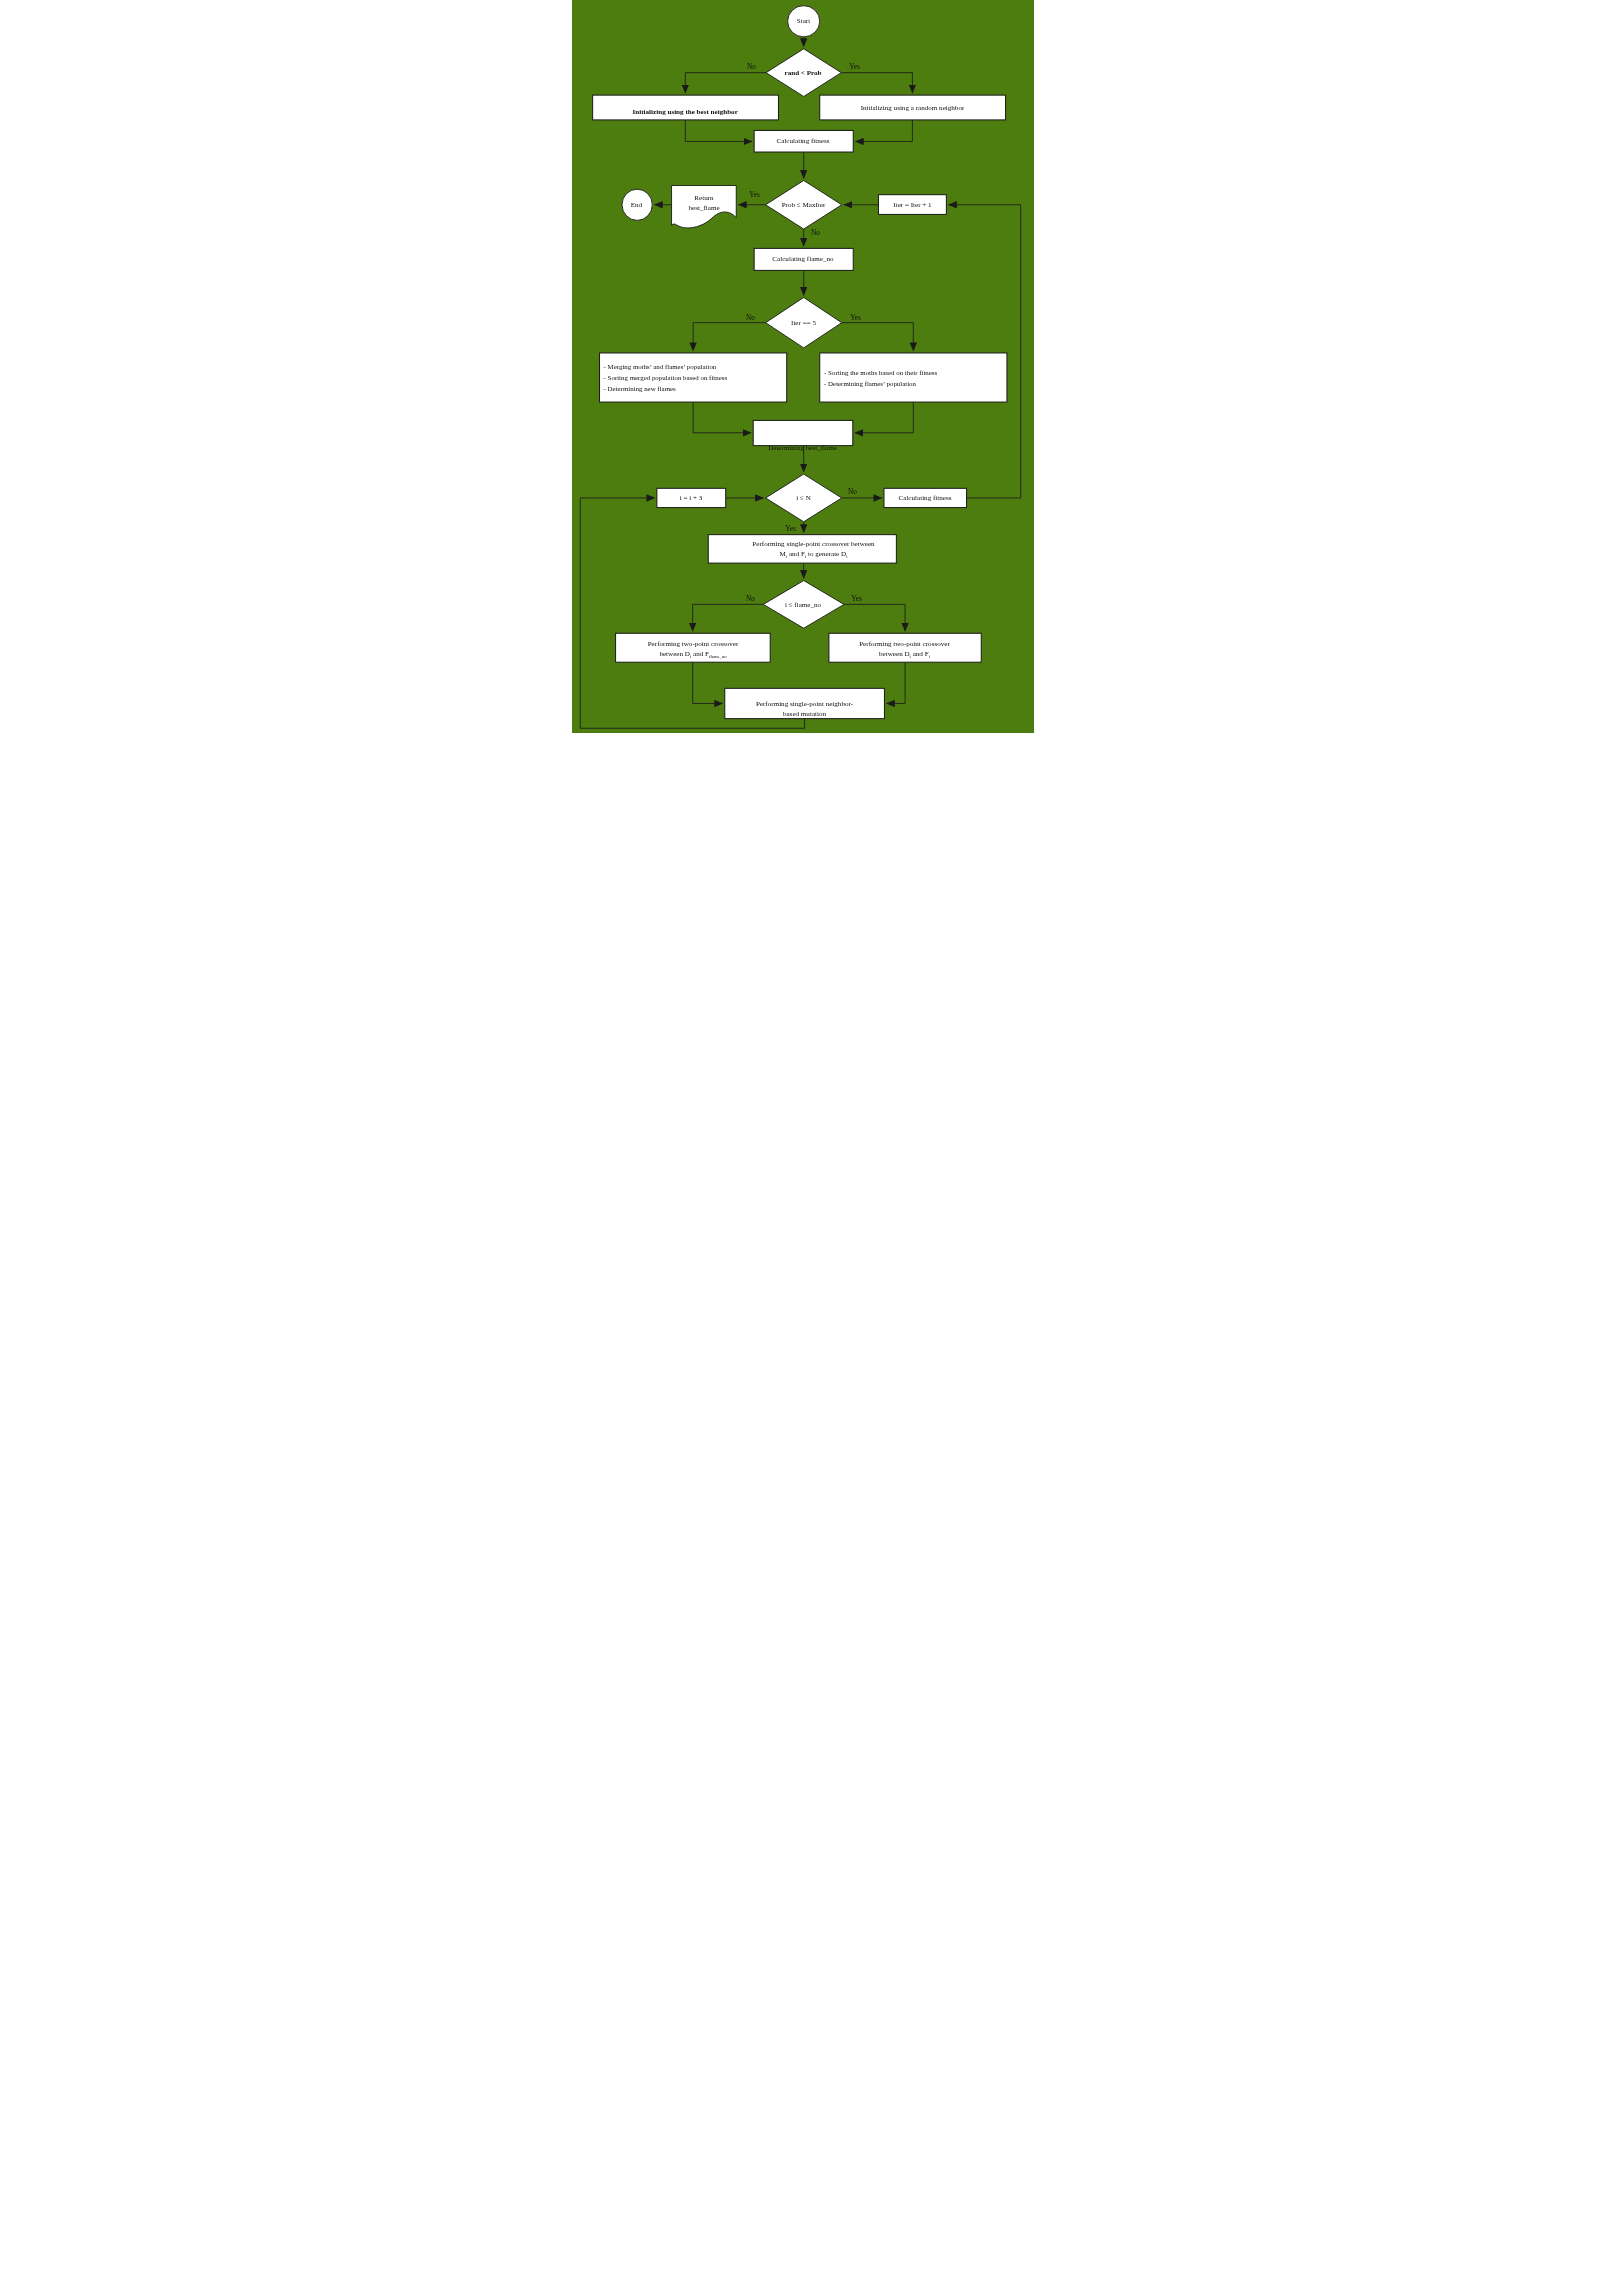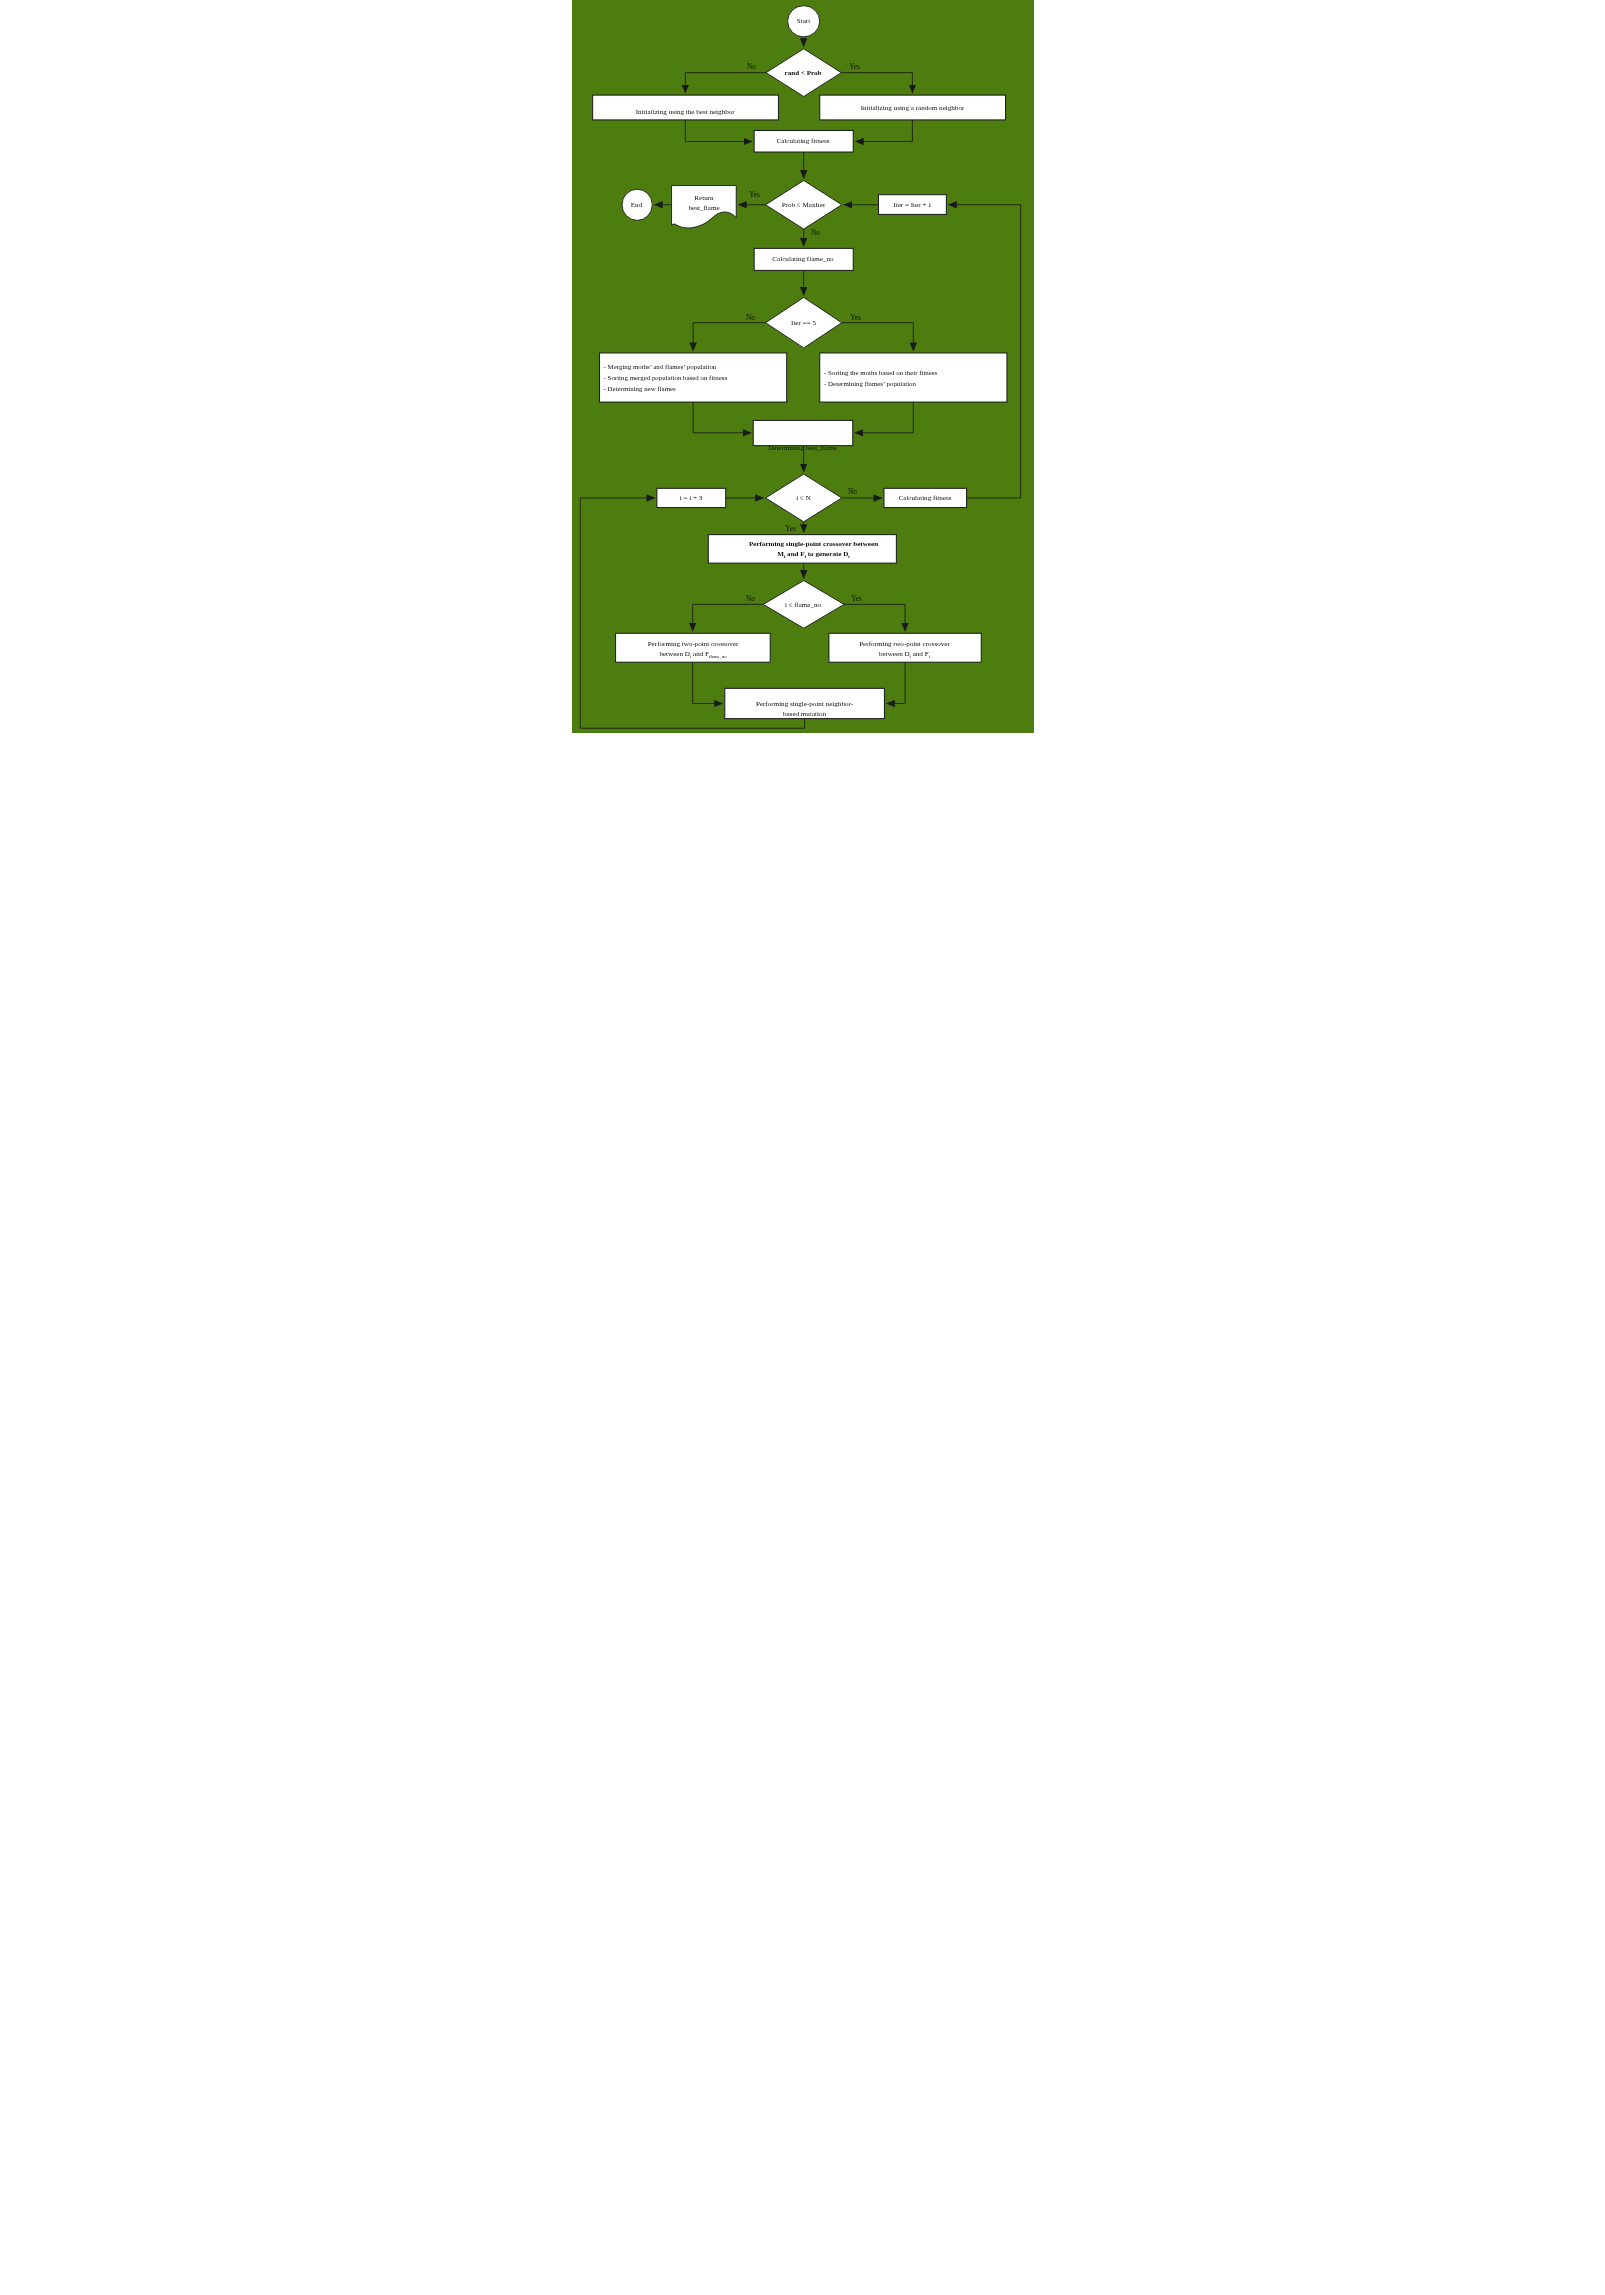--- a/index.html
+++ b/index.html
@@ -101,21 +101,21 @@
       <rect x="95" y="1380" width="337" height="63" stroke-width="2.2"></rect>
       <rect x="560" y="1380" width="332" height="63" stroke-width="2.2"></rect>
       <rect x="333" y="1500" width="348" height="66" stroke-width="2.2"></rect>
     </g>
   </svg>
 
   <div class="cell" style="left:216px;top:5.5px;width:32px;height:31px;">Start</div>
 
   <div class="cell" style="left:194px;top:49px;width:75px;height:48px;font-weight:bold;">rand &lt; Prob</div>
 
-  <div class="cell" style="left:20.7px;top:95px;width:186px;height:34px;">Initializing using the best neighbor</div>
+  <div class="cell" style="left:20.7px;top:95px;width:186px;height:34px;font-weight:bold;">Initializing using the best neighbor</div>
 
   <div class="cell" style="left:248px;top:95px;width:186px;height:25px;">Initializing using a random neighbor</div>
 
   <div class="cell" style="left:182px;top:130px;width:99px;height:21.6px;">Calculating fitness</div>
 
   <div class="cell" style="left:194px;top:180px;width:76px;height:49px;">Prob ≤ MaxIter</div>
 
   <div class="cell" style="left:100px;top:185px;width:65px;height:35px;">
     <div>Return</div>
     <div>best_flame</div>
@@ -141,21 +141,21 @@
   </div>
 
   <div class="cell" style="left:181px;top:435px;width:100px;height:25px;">Determining best_flame</div>
 
   <div class="cell" style="left:194px;top:474px;width:76px;height:48px;">i ≤ N</div>
 
   <div class="cell" style="left:85px;top:488px;width:69px;height:19px;">i = i + 3</div>
 
   <div class="cell" style="left:312px;top:488px;width:83px;height:19px;">Calculating fitness</div>
 
-  <div class="cell" style="left:136px;top:535px;width:212px;height:28.5px;font-weight:bold;">
+  <div class="cell" style="left:136px;top:535px;width:212px;height:28.5px;">
     <div>Performing single-point crossover between</div>
     <div>
       <span>M</span><sub>i</sub><span> and F</span><sub>i</sub><span> to generate D</span><sub>i</sub>
     </div>
   </div>
 
   <div class="cell" style="left:191px;top:581px;width:81px;height:48px;">i ≤ flame_no</div>
 
   <div class="cell" style="left:44px;top:634px;width:155px;height:29px;">
     <div>Performing two-point crossover</div>

